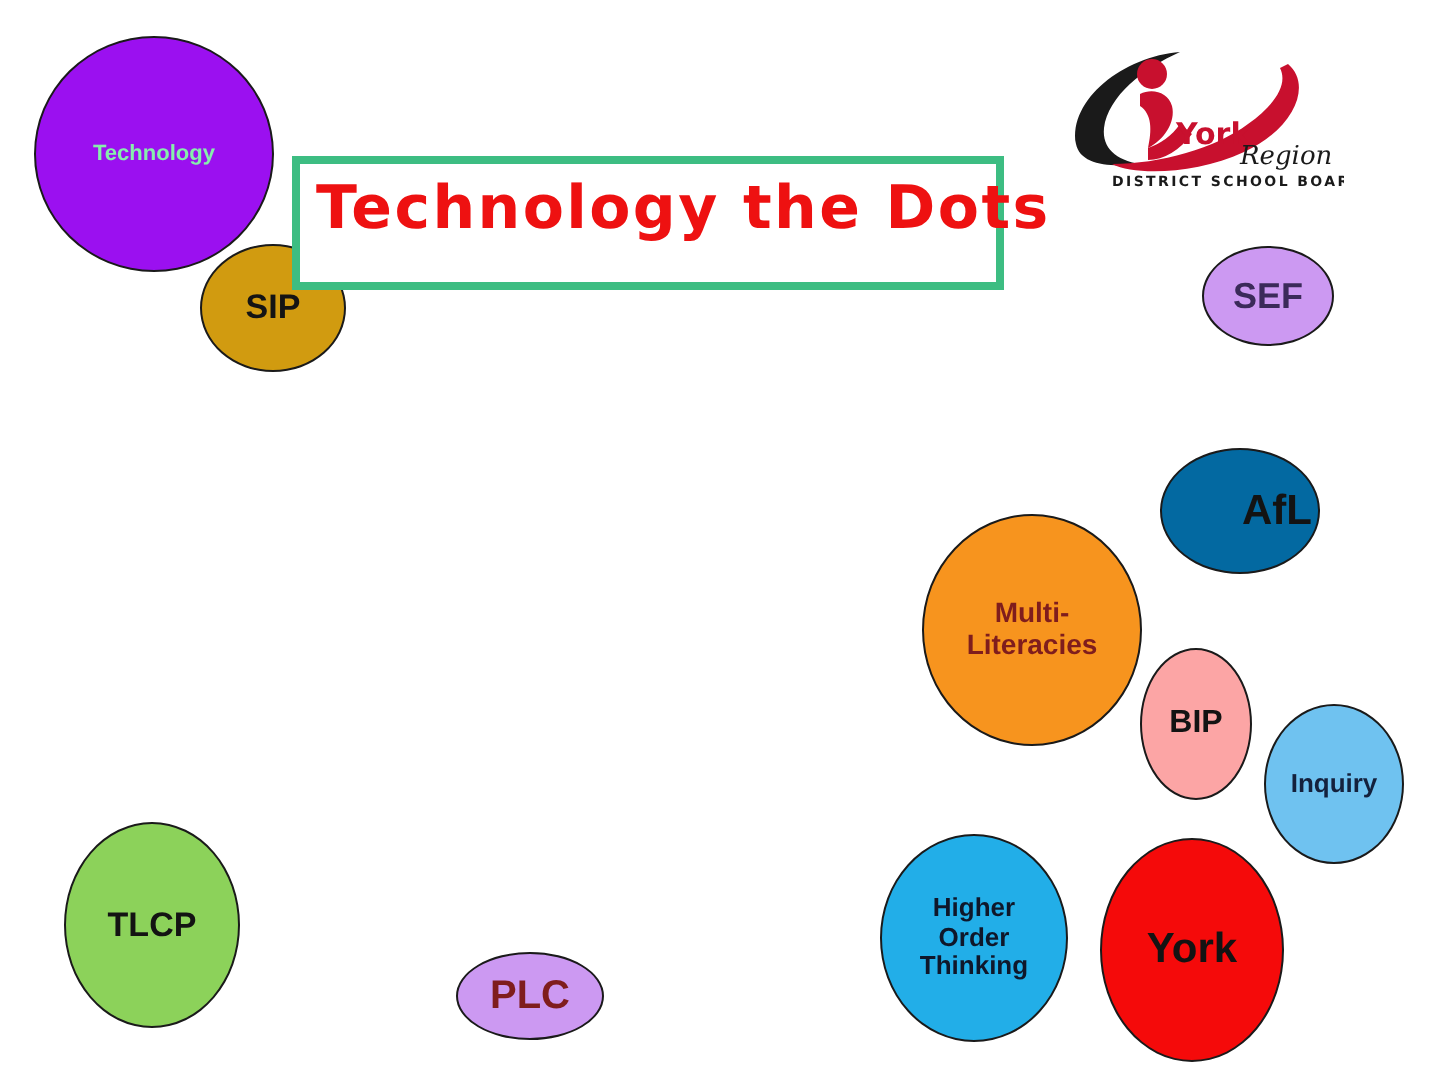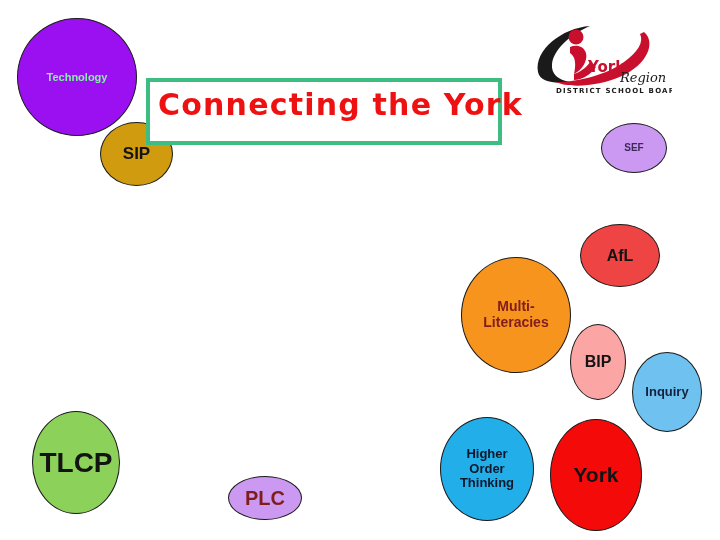--- a/index.html
+++ b/index.html
@@ -76,21 +76,21 @@
     z-index: 6;
   }
   #logo svg { display: block; }
 </style>
 </head>
 <body>
 
 <div id="slide">
 
   <div id="title-box"></div>
-  <div id="title-text">Connecting the York</div>
+  <div id="title-text">Technology the Dots</div>
 
   <div id="logo">
     <svg width="144" height="80" viewBox="0 0 144 80" xmlns="http://www.w3.org/2000/svg">
 
       <path d="M10 52 C 6 30, 34 8, 62 6 C 44 14, 26 28, 24 44 C 23 54, 30 60, 42 62 C 26 64, 12 62, 10 52 Z" fill="#1A1A1A"></path>
 
       <path d="M116 12 C 128 22, 120 44, 94 56 C 70 67, 40 68, 28 62 C 52 62, 80 54, 96 42 C 110 32, 116 22, 112 14 Z" fill="#C8102E"></path>
 
       <circle cx="48" cy="17" r="7.5" fill="#C8102E"></circle>
 
@@ -105,40 +105,40 @@
       <text x="28" y="73" font-family="DejaVu Sans, sans-serif" font-size="7" font-weight="bold" letter-spacing="1.2" fill="#1A1A1A">DISTRICT SCHOOL BOARD</text>
     </svg>
   </div>
 
 <div class="bubble" style="left: 17px; top: 18px; width: 120px; height: 118px; background: rgb(155, 16, 240); color: #86efac; font-size: 11px;">
       <span class="lbl">Technology</span>
     </div>
     <div class="bubble" style="left: 100px; top: 122px; width: 73px; height: 64px; background: rgb(209, 155, 16); color: rgb(20, 20, 20); font-size: 17px; text-align: right;">
       <span class="lbl">SIP</span>
     </div>
-    <div class="bubble" style="left: 601px; top: 123px; width: 66px; height: 50px; background: rgb(204, 153, 242); color: rgb(59, 42, 90); font-size: 10px;">
+    <div class="bubble" style="left: 601px; top: 123px; width: 66px; height: 50px; background: rgb(204, 153, 242); color: rgb(59, 42, 90); font-size: 18px;">
       <span class="lbl">SEF</span>
     </div>
-    <div class="bubble" style="left: 580px; top: 224px; width: 80px; height: 63px; background: #ef4444; color: rgb(19, 19, 19); font-size: 16px;">
+    <div class="bubble" style="left: 580px; top: 224px; width: 80px; height: 63px; background: #0369a1; color: rgb(19, 19, 19); font-size: 21px; justify-content: flex-end;">
       <span class="lbl">AfL</span>
     </div>
     <div class="bubble" style="left: 461px; top: 257px; width: 110px; height: 116px; background: rgb(247, 148, 30); color: #7f1d1d; font-size: 14px;">
       <span class="lbl">Multi-<br>Literacies</span>
     </div>
     <div class="bubble" style="left: 570px; top: 324px; width: 56px; height: 76px; background: #fca5a5; color: rgb(19, 19, 19); font-size: 16px;">
       <span class="lbl">BIP</span>
     </div>
     <div class="bubble" style="left: 632px; top: 352px; width: 70px; height: 80px; background: rgb(111, 194, 240); color: rgb(20, 33, 61); font-size: 13px;">
       <span class="lbl">Inquiry</span>
     </div>
     <div class="bubble" style="left: 440px; top: 417px; width: 94px; height: 104px; background: rgb(34, 174, 232); color: #0f172a; font-size: 13px;">
       <span class="lbl">Higher<br>Order<br>Thinking</span>
     </div>
     <div class="bubble" style="left: 550px; top: 419px; width: 92px; height: 112px; background: rgb(245, 10, 10); color: rgb(19, 19, 19); font-size: 21px;">
       <span class="lbl">York</span>
     </div>
-    <div class="bubble" style="left: 32px; top: 411px; width: 88px; height: 103px; background: rgb(140, 210, 90); color: rgb(19, 19, 19); font-size: 28px;">
+    <div class="bubble" style="left: 32px; top: 411px; width: 88px; height: 103px; background: rgb(140, 210, 90); color: rgb(19, 19, 19); font-size: 17px;">
       <span class="lbl">TLCP</span>
     </div>
     <div class="bubble" style="left: 228px; top: 476px; width: 74px; height: 44px; background: rgb(204, 153, 242); color: #7f1d1d; font-size: 20px;">
       <span class="lbl">PLC</span>
     </div>
   </div>
 
 </body></html>

